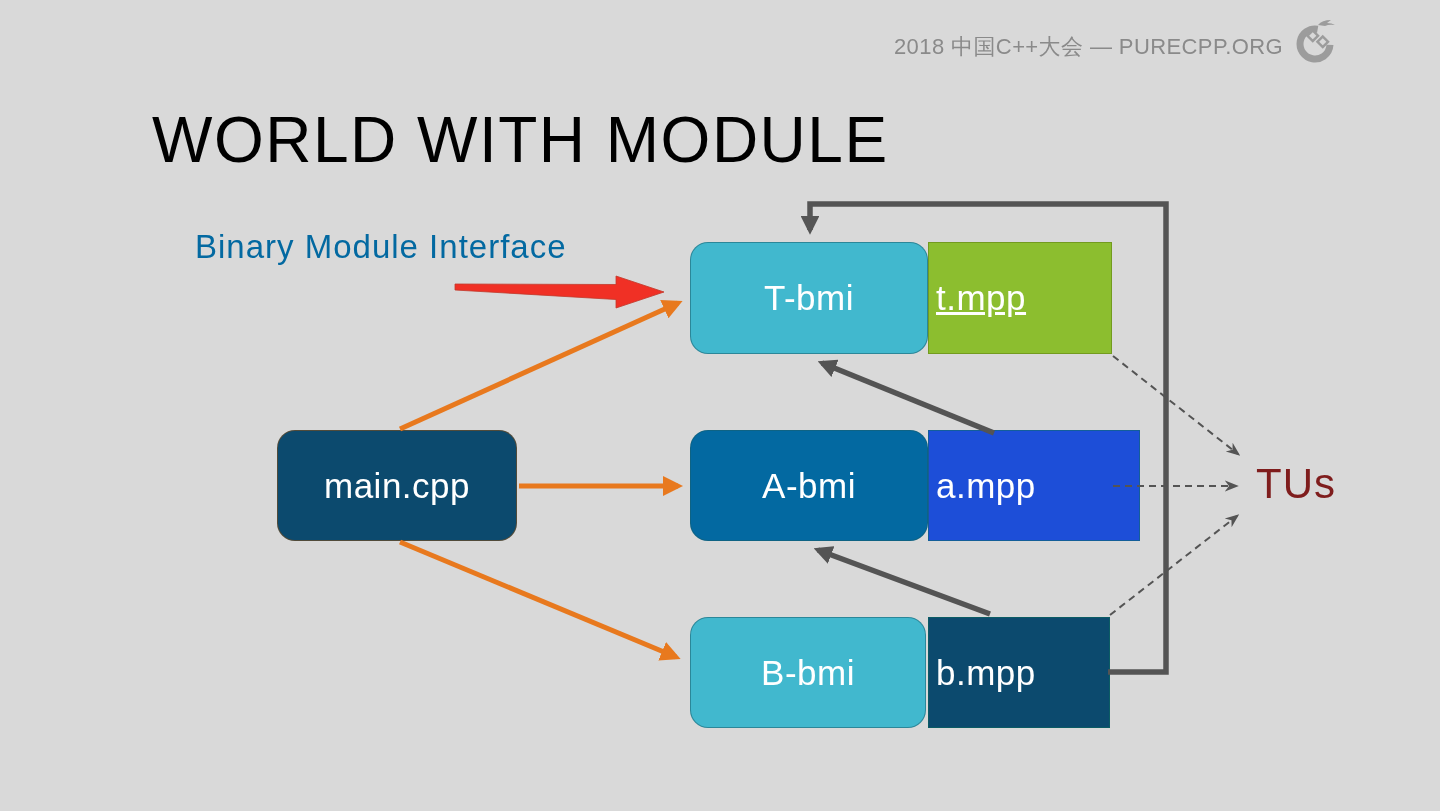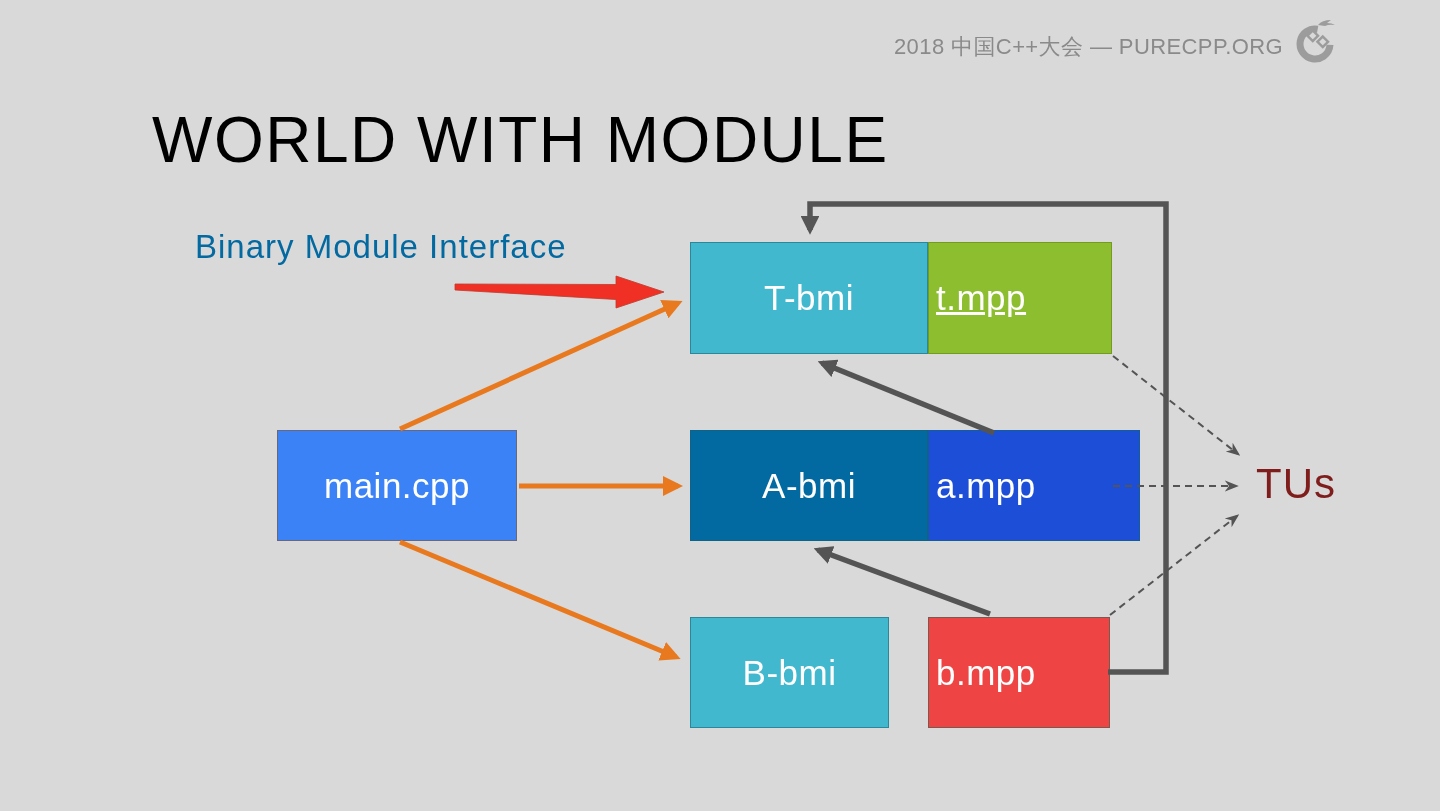--- a/index.html
+++ b/index.html
@@ -28,21 +28,21 @@
   }
   .tus{
     position:absolute;left:1256px;top:460px;
     font-size:42px;color:#7f1d1d;letter-spacing:1px;
   }
   .box{
     position:absolute;display:flex;align-items:center;
     color:#FFFFFF;font-size:35px;letter-spacing:.5px;
     box-sizing:border-box;z-index:2;
   }
-  .box.center{justify-content:center;}
+  .box.center{justify-content:center;border-radius:18px;}
   .box.leftpad{justify-content:flex-start;padding-left:7px;}
   .bmi{border:1px solid rgba(25,95,110,.55);}
   .mpp-green{border:1px solid rgba(90,120,15,.5);}
   .mpp-teal{border:1px solid rgba(10,110,90,.5);}
   .main{border:1px solid rgba(150,75,5,.5);}
   #arrows{position:absolute;left:0;top:0;z-index:5;pointer-events:none;}
 </style>
 </head>
 <body>
 
@@ -53,42 +53,42 @@
     <circle cx="25" cy="29" r="15" fill="none" stroke="#9C9C9C" stroke-width="7" stroke-dasharray="72 23" stroke-dashoffset="-10" transform="rotate(-35 25 29)"></circle>
     <rect x="19" y="17" width="7.5" height="7.5" fill="#D9D9D9" stroke="#9C9C9C" stroke-width="2.4" transform="rotate(45 22.75 20.75)"></rect>
     <rect x="29" y="23" width="7.5" height="7.5" fill="#D9D9D9" stroke="#9C9C9C" stroke-width="2.4" transform="rotate(45 32.75 26.75)"></rect>
     <path d="M28 10 q4 -5 13 -5 l-4 3 q5 0 8 2 q-6 -1 -10 1 z" fill="#9C9C9C"></path>
   </svg>
 
   <div class="title">WORLD WITH MODULE</div>
   <div class="annotation">Binary Module Interface</div>
   <div class="tus">TUs</div>
 
-  <div class="box center main" style="left: 277px; top: 430px; width: 240px; height: 111px; background-color: #3b82f6;">
+  <div class="box center main" style="left: 277px; top: 430px; width: 240px; height: 111px; background-color: #0c4a6e;">
     <span>main.cpp</span>
   </div>
 
   <div class="box center bmi" style="left: 690px; top: 242px; width: 238px; height: 112px; background-color: rgb(65, 184, 206);">
     <span>T-bmi</span>
   </div>
   <div class="box leftpad mpp-green" style="left: 928px; top: 242px; width: 184px; height: 112px; background-color: rgb(140, 190, 47); text-decoration: underline;">
     <span>t.mpp</span>
   </div>
 
   <div class="box center bmi" style="left: 690px; top: 430px; width: 238px; height: 111px; background-color: #0369a1;">
     <span>A-bmi</span>
   </div>
   <div class="box leftpad mpp-teal" style="left: 928px; top: 430px; width: 212px; height: 111px; background-color: #1d4ed8;">
     <span>a.mpp</span>
   </div>
 
-  <div class="box center bmi" style="left: 690px; top: 617px; width: 199px; height: 111px; background-color: rgb(65, 184, 206);">
+  <div class="box center bmi" style="left: 690px; top: 617px; width: 236px; height: 111px; background-color: rgb(65, 184, 206);">
     <span>B-bmi</span>
   </div>
-  <div class="box leftpad mpp-teal" style="left: 928px; top: 617px; width: 182px; height: 111px; background-color: #ef4444;">
+  <div class="box leftpad mpp-teal" style="left: 928px; top: 617px; width: 182px; height: 111px; background-color: #0c4a6e;">
     <span>b.mpp</span>
   </div>
 
   <svg id="arrows" width="1440" height="811" viewBox="0 0 1440 811">
     <defs>
       <marker id="mOrange" viewBox="0 0 8 8" refX="6" refY="4" markerWidth="4" markerHeight="4" markerUnits="strokeWidth" orient="auto">
           <path d="M0,0 L8,4 L0,8 z" fill="#E8791E"></path>
         </marker>
       <marker id="mGray" viewBox="0 0 8 8" refX="6" refY="4" markerWidth="3.4" markerHeight="3.4" markerUnits="strokeWidth" orient="auto">
           <path d="M0,0 L8,4 L0,8 z" fill="#545454"></path>

